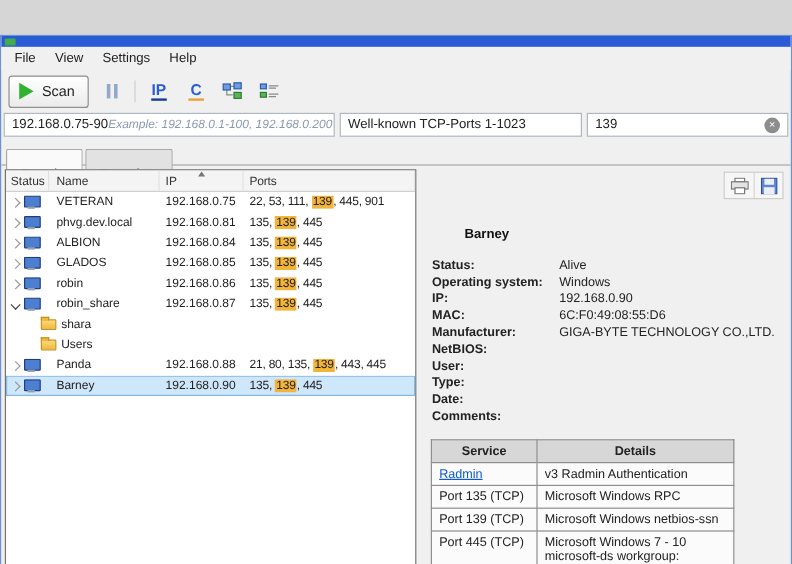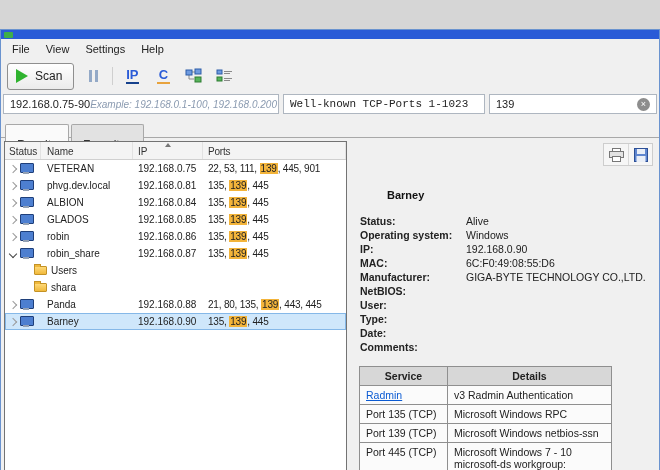--- a/index.html
+++ b/index.html
@@ -21,21 +21,21 @@
   .pause-ic { display: flex; gap: 3px; }
   .pause-ic i { display: block; width: 3px; height: 12px; background: #93a9c7; }
   .vsep { width: 1px; height: 18px; background: #cfcfcf; }
   .txt-ic span { font-size: 13px; font-weight: bold; color: var(--accent); line-height: 14px; }
   .txt-ic.ip span { border-bottom: 2px solid #16418c; }
   .txt-ic.c span { border-bottom: 2px solid #e8a33d; padding: 0 2px; }
 
   .fieldsrow { display: flex; align-items: center; gap: 4px; padding: 1px 2px 4px 2px; height: 25px; }
   .field { height: 20px; background: #fff; border: 1px solid #aeb6c0; display: flex; align-items: center; padding: 0 6px; overflow: hidden; }
   .f-range { width: 276px; justify-content: space-between; }
-  .f-ports { width: 202px; font-family: Liberation Mono, monospace; }
+  .f-ports { width: 202px; }
   .f-filter { flex: 1; justify-content: space-between; }
   .fval { font-size: 11px; color: #222; white-space: nowrap; }
   .fhint { font-size: 10px; font-style: italic; color: #8a9ab0; white-space: nowrap; }
   .clear-btn { width: 13px; height: 13px; border-radius: 50%; background: #8d8d8d; color: #fff; font-size: 9px;
                display: flex; align-items: center; justify-content: center; cursor: pointer; flex: 0 0 auto; }
 
   .tabbar { height: 20px; display: flex; align-items: flex-end; gap: 2px; padding-left: 4px; border-bottom: 1px solid #a8a8a8; }
   .tab { font-size: 12px; padding: 13px 11px 4px 11px; border: 1px solid #a8a8a8; border-bottom: none;
          border-radius: 2px 2px 0 0; background: #e2e2e2; color: #333; position: relative; top: 19px; cursor: pointer; }
   .tab.active { background: #fafafa; }
@@ -226,25 +226,25 @@
             <div class="cell c-status">
               <span class="exp expanded"></span>
               <span class="pc-ic"></span>
             </div>
             <div class="cell c-name">robin_share</div>
             <div class="cell c-ip">192.168.0.87</div>
             <div class="cell c-ports">135, <span class="hl">139</span>, 445</div>
           </div>
           <div class="trow folder-row">
             <span class="folder-ic"></span>
-            <span class="fname">Users</span>
+            <span class="fname">shara</span>
           </div>
           <div class="trow folder-row">
             <span class="folder-ic"></span>
-            <span class="fname">shara</span>
+            <span class="fname">Users</span>
           </div>
           <div class="trow">
             <div class="cell c-status">
               <span class="exp collapsed"></span>
               <span class="pc-ic"></span>
             </div>
             <div class="cell c-name">Panda</div>
             <div class="cell c-ip">192.168.0.88</div>
             <div class="cell c-ports">21, 80, 135, <span class="hl">139</span>, 443, 445</div>
           </div>

